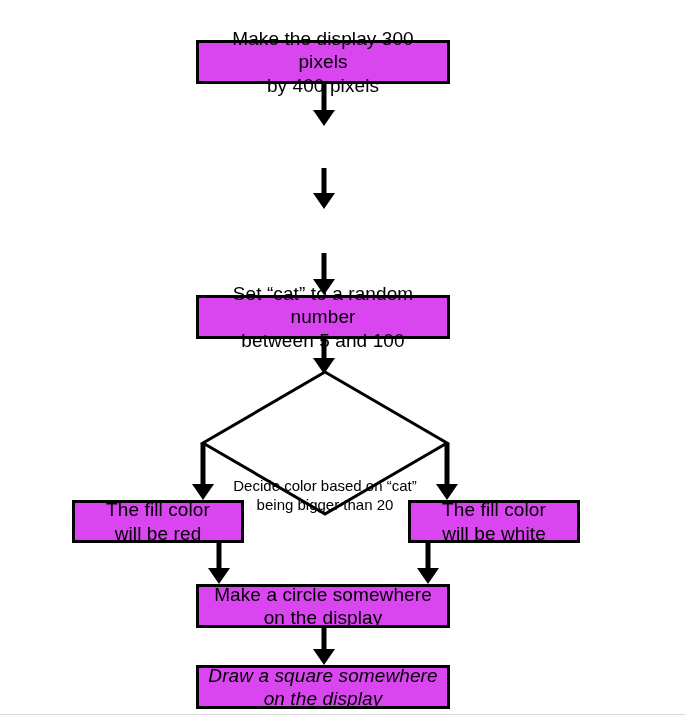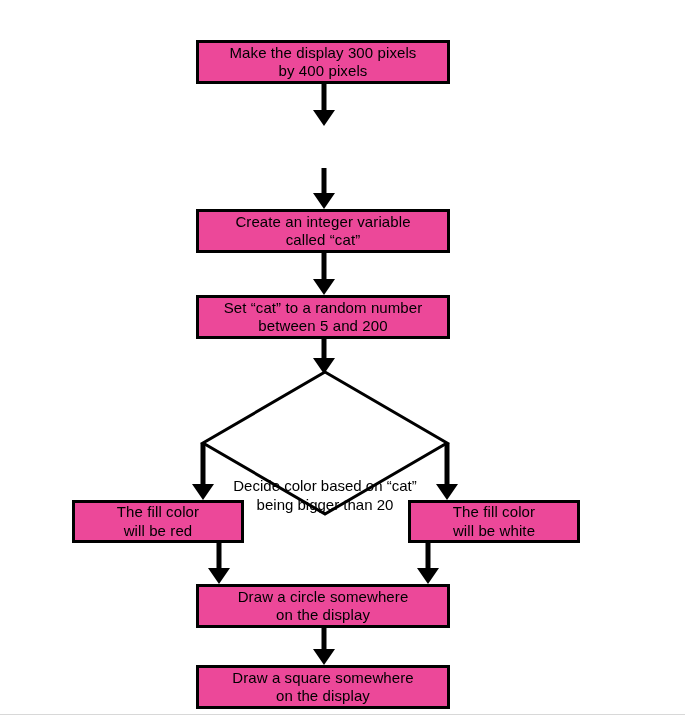--- a/index.html
+++ b/index.html
@@ -30,28 +30,28 @@
     left: 0;
     top: 0;
     width: 685px;
     height: 718px;
     pointer-events: none;
   }
 
   .node {
     position: absolute;
     box-sizing: border-box;
-    background: #ec4899;
+    background: #d946ef;
     border: 3px solid #000000;
     display: flex;
     align-items: center;
     justify-content: center;
     text-align: center;
     color: #000000;
-    font-size: 15px;
+    font-size: 19px;
     line-height: 1.22;
     letter-spacing: 0.1px;
     z-index: 2;
   }
 
   .node-label {
     display: block;
     white-space: pre-line;
     padding: 0 6px;
   }
@@ -61,21 +61,21 @@
   #node-background   { left: 196px; top: 126px; width: 254px; height: 42px; }
   #node-variable     { left: 196px; top: 209px; width: 254px; height: 44px; }
   #node-random       { left: 196px; top: 295px; width: 254px; height: 44px; }
 
   
   #node-red          { left: 72px;  top: 500px; width: 172px; height: 43px; }
   #node-white        { left: 408px; top: 500px; width: 172px; height: 43px; }
 
   
   #node-circle       { left: 196px; top: 584px; width: 254px; height: 44px; }
-  #node-square       { left: 196px; top: 665px; width: 254px; height: 44px; }
+  #node-square       { left: 196px; top: 665px; width: 254px; height: 44px; font-style: italic; }
 
   
   #node-decision {
     position: absolute;
     left: 202px;
     top: 372px;
     width: 246px;
     height: 142px;
     border: none;
     background: transparent;
@@ -155,47 +155,43 @@
       <polygon points="313,649 335,649 324,665" fill="#000000"></polygon>
     </g>
   </svg>
 
   <div class="node" id="node-display">
     <span class="node-label">Make the display 300 pixels
 by 400 pixels</span>
   </div>
 
 
-  <div class="node" id="node-variable">
-    <span class="node-label">Create an integer variable
-called “cat”</span>
-  </div>
 
   <div class="node" id="node-random">
     <span class="node-label">Set “cat” to a random number
-between 5 and 200</span>
+between 5 and 100</span>
   </div>
 
   <div id="node-decision">
     <span class="node-label">Decide color based on “cat”
 being bigger than 20</span>
   </div>
 
   <div class="node" id="node-red">
     <span class="node-label">The fill color
 will be red</span>
   </div>
 
   <div class="node" id="node-white">
     <span class="node-label">The fill color
 will be white</span>
   </div>
 
   <div class="node" id="node-circle">
-    <span class="node-label">Draw a circle somewhere
+    <span class="node-label">Make a circle somewhere
 on the display</span>
   </div>
 
   <div class="node" id="node-square">
     <span class="node-label">Draw a square somewhere
 on the display</span>
   </div>
 
   <div id="bottom-rule"></div>
 </div>

